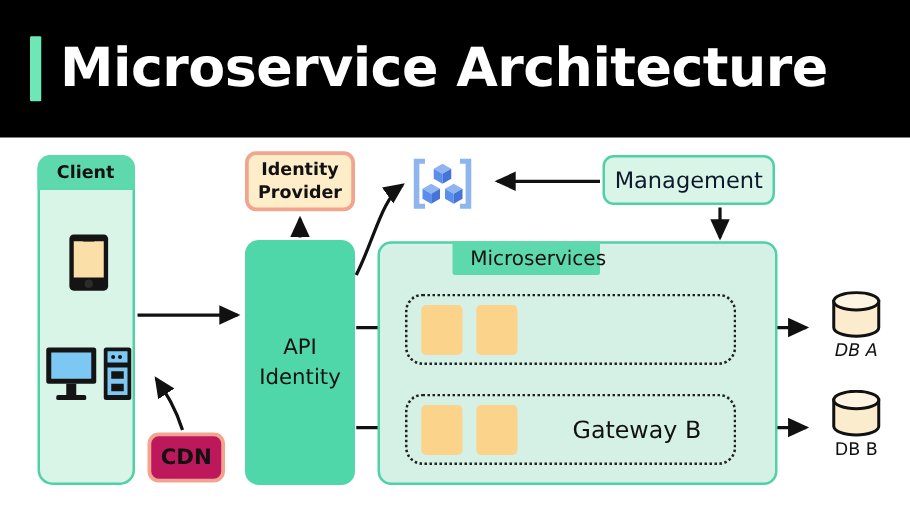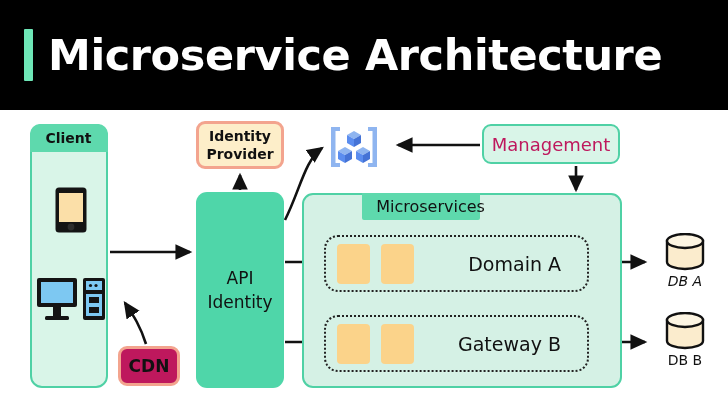--- a/index.html
+++ b/index.html
@@ -64,21 +64,21 @@
   }
   .gateway-box span { font-size: 17px; font-weight: 500; color: #111; line-height: 24px; }
 
   .containers-icon { position: absolute; left: 327px; top: 124px; width: 54px; height: 46px; }
 
   .management-box {
     left: 482px; top: 124px; width: 138px; height: 40px;
     background: #d9f5e8; border: 2.5px solid #4fd1a5; border-radius: 9px;
     display: flex; align-items: center; justify-content: center;
   }
-  .management-box span { font-size: 18px; font-weight: 500; color: #be185d; }
+  .management-box span { font-size: 18px; font-weight: 500; color: #0f172a; }
 
   .micro-panel {
     left: 302px; top: 193px; width: 320px; height: 195px;
     background: #d5f1e5; border: 2.5px solid #4fd1a5; border-radius: 11px;
   }
   .micro-header {
     position: absolute; left: 58px; top: -2.5px; width: 118px; height: 27px;
     background: #5ed9ad; border-radius: 0 0 2px 2px;
     display: flex; align-items: center; justify-content: center;
   }
@@ -208,21 +208,20 @@
   </div>
 
   <div class="box micro-panel">
     <div class="micro-header">
       <span>Microservices</span>
     </div>
 
     <div class="domain domain-a">
       <div class="svc-chip"></div>
       <div class="svc-chip"></div>
-      <div class="domain-label">Domain A</div>
     </div>
 
     <div class="domain domain-b">
       <div class="svc-chip"></div>
       <div class="svc-chip"></div>
       <div class="domain-label">Gateway B</div>
     </div>
   </div>
 
   <div class="db db-a">

